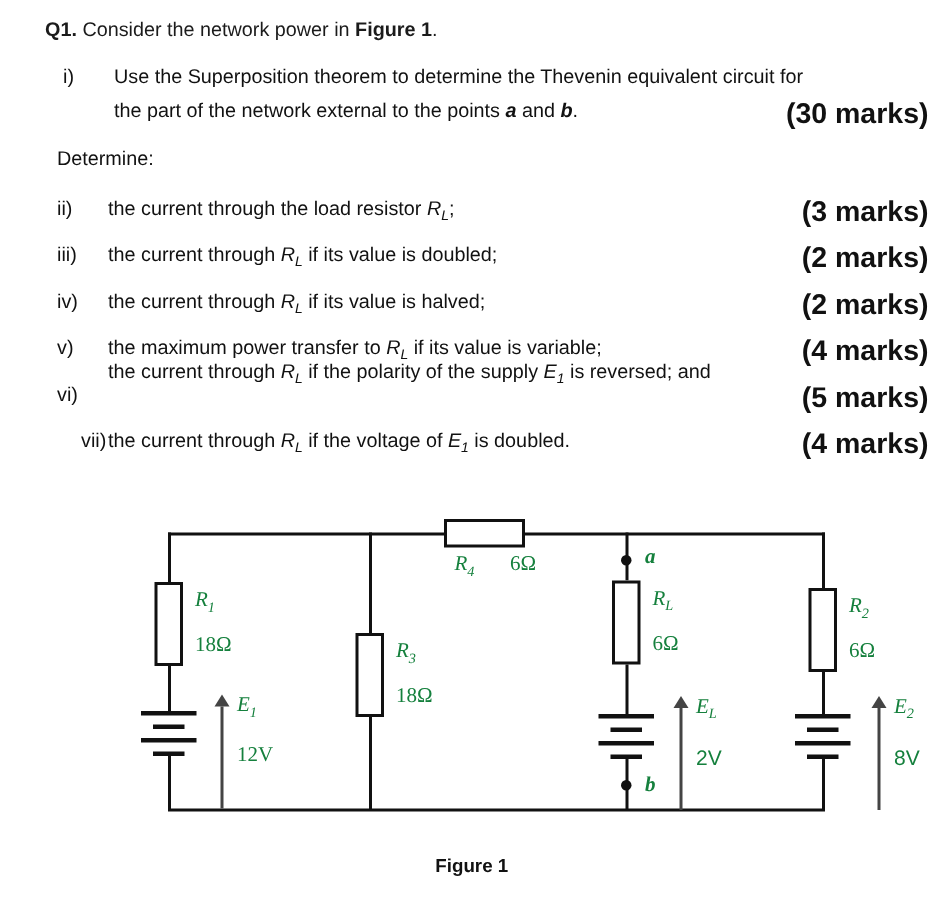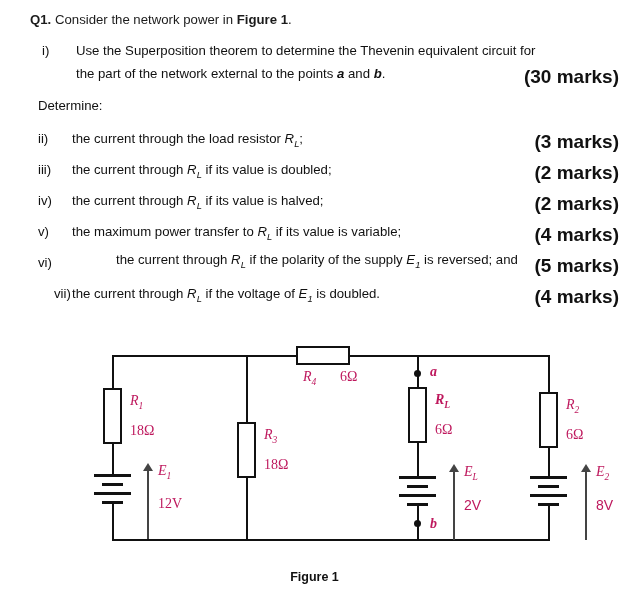--- a/index.html
+++ b/index.html
@@ -22,21 +22,21 @@
   sub{font-size:9.3px;font-style:italic;}
 
   
   .circuit{position:absolute;left:0;top:330px;width:629px;height:240px;}
   .wire{position:absolute;background:#111;}
   .h{height:2px;}
   .v{width:2px;}
   .res{position:absolute;border:2px solid #111;background:#fff;box-sizing:border-box;}
   .dot{position:absolute;width:7px;height:7px;border-radius:50%;background:#111;}
   .plate{position:absolute;background:#111;height:3px;}
-  .lbl{position:absolute;font-family:"Liberation Serif", serif;font-size:14px;color:#be185d;white-space:nowrap;}
+  .lbl{position:absolute;font-family:"Liberation Serif", serif;font-size:14px;color:#15803d;white-space:nowrap;}
   .lbl-it{font-style:italic;}
   .lbl sub{font-size:9.5px;font-style:italic;}
   .arrw{position:absolute;width:2px;background:#444;}
   .arrwhead{position:absolute;width:0;height:0;border-left:5px solid transparent;border-right:5px solid transparent;border-bottom:8px solid #444;}
   .figcap{position:absolute;font-weight:bold;font-size:12.5px;text-align:center;width:629px;left:0;}
 </style>
 </head>
 <body>
 
 <div class="qblock">
@@ -72,21 +72,21 @@
   </div>
   <div class="marks" style="top:193px;">(2 marks)</div>
 
   <div class="rnum" style="left:38px;top:224px;">v)</div>
   <div class="rtxt" style="left:72px;top:224px;">
     <span>the maximum power transfer to </span><i class="v">R</i><sub>L</sub><span> if its value is variable;</span>
   </div>
   <div class="marks" style="top:224px;">(4 marks)</div>
 
   <div class="rnum" style="left:38px;top:255px;">vi)</div>
-  <div class="rtxt" style="left:72px;top:252px;margin-left:44px;">
+  <div class="rtxt" style="left:72px;top:240px;">
     <span>the current through </span><i class="v">R</i><sub>L</sub><span> if the polarity of the supply </span><i class="v">E</i><sub>1</sub><span> is reversed; and</span>
   </div>
   <div class="marks" style="top:255px;">(5 marks)</div>
 
   <div class="rnum" style="left:54px;top:286px;">vii)</div>
   <div class="rtxt" style="left:72px;top:286px;text-align:right;">
     <span>the current through </span><i class="v">R</i><sub>L</sub><span> if the voltage of </span><i class="v">E</i><sub>1</sub><span> is doubled.</span>
   </div>
   <div class="marks" style="top:286px;">(4 marks)</div>
 
@@ -147,21 +147,21 @@
   <div class="plate" style="left:407px;top:155px;width:21px;"></div>
   <div class="plate" style="left:399px;top:164px;width:37px;"></div>
   <div class="plate" style="left:407px;top:173px;width:21px;"></div>
   <div class="wire v" style="left:417px;top:176px;height:34px;"></div>
   <div class="dot" style="left:414px;top:190px;"></div>
   <div class="lbl" style="left:430px;top:186px;font-weight:bold;"><i class="lbl-it">b</i></div>
 
   <div class="arrwhead" style="left:449px;top:134px;"></div>
   <div class="arrw" style="left:453px;top:142px;height:68px;"></div>
 
-  <div class="lbl" style="left:435px;top:62px;font-weight:bold;">
+  <div class="lbl" style="left:435px;top:62px;">
     <i class="lbl-it">R</i><sub>L</sub>
   </div>
   <div class="lbl" style="left:435px;top:92px;">6Ω</div>
 
   <div class="lbl" style="left:464px;top:134px;">
     <i class="lbl-it">E</i><sub>L</sub>
   </div>
   <div class="lbl" style="left:464px;top:167px;font-family:'Liberation Sans',sans-serif;">2V</div>
 
   <div class="wire v" style="left:548px;top:25px;height:37px;"></div>

